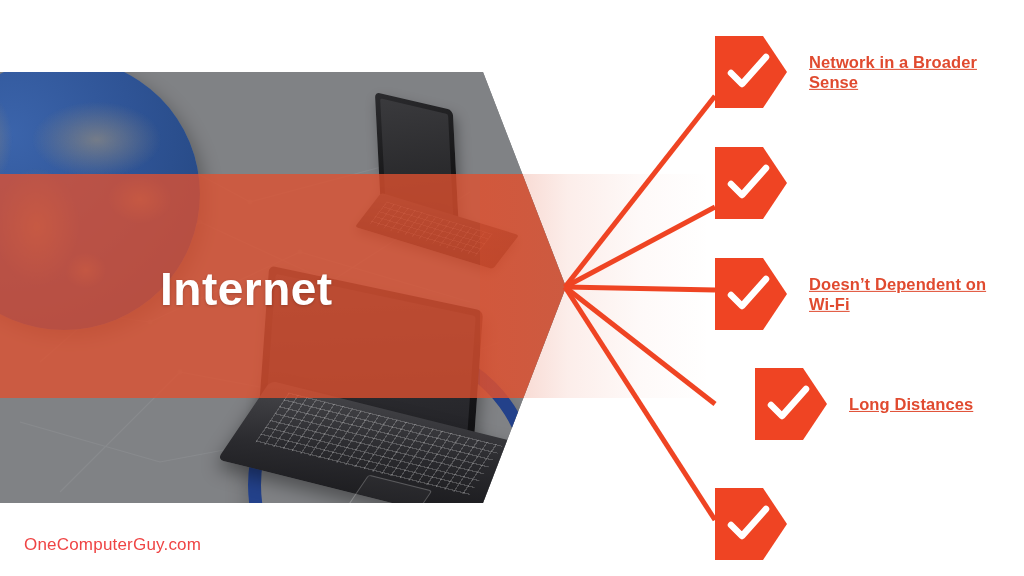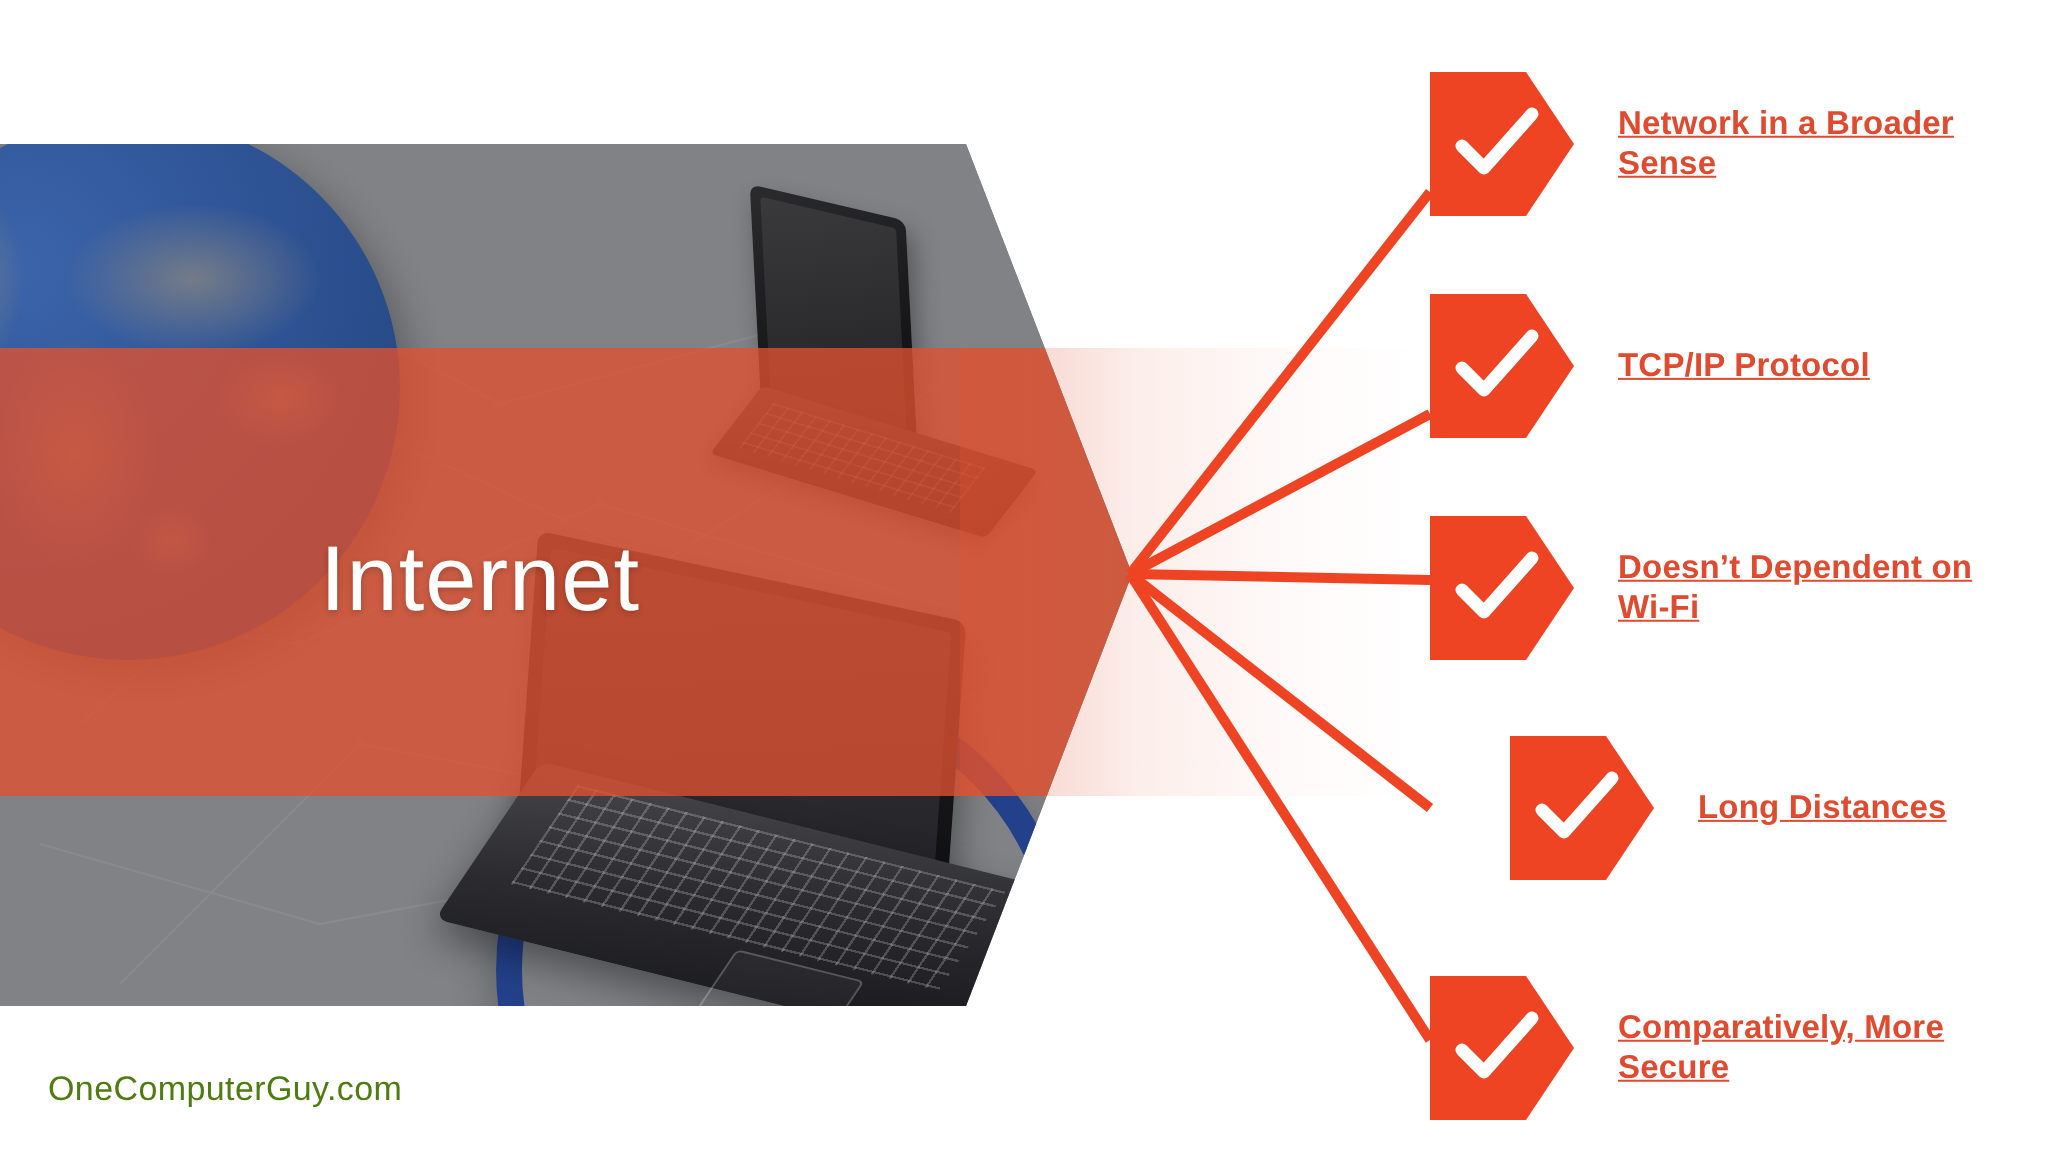--- a/index.html
+++ b/index.html
@@ -210,35 +210,35 @@
     background: linear-gradient(to right, rgba(224,81,47,0.30) 0%, rgba(224,81,47,0.10) 38%, rgba(224,81,47,0.03) 70%, rgba(224,81,47,0) 100%);
     pointer-events: none;
   }
 
   
   #headline {
     position: absolute;
     left: 160px;
     top: 262px;
     font-size: 46px;
-    font-weight: 400;
+    font-weight: 700;
     color: #ffffff;
     letter-spacing: 0.5px;
     text-shadow: 0 1px 3px rgba(0,0,0,0.20);
     white-space: nowrap;
     text-align: center;
   }
 
   
   #watermark {
     position: absolute;
     left: 24px;
     top: 535px;
     font-size: 17px;
-    color: #4d7c0f;
+    color: #ef4444;
     letter-spacing: 0.2px;
   }
 
   
   #connectors {
     position: absolute;
     left: 0;
     top: 0;
     width: 1024px;
     height: 576px;
@@ -355,21 +355,20 @@
           </svg>
         </div>
         <div class="bullet-label">Network in a Broader Sense</div>
       </div>
       <div class="bullet" style="top: 147px;">
         <div class="badge">
           <svg width="44" height="40" viewBox="0 0 44 40">
             <path d="M4 21 L15 32 L39 5" stroke="#ffffff" stroke-width="6.5" fill="none" stroke-linecap="round" stroke-linejoin="round"></path>
           </svg>
         </div>
-        <div class="bullet-label">TCP/IP Protocol</div>
       </div>
       <div class="bullet" style="top: 258px;">
         <div class="badge">
           <svg width="44" height="40" viewBox="0 0 44 40">
             <path d="M4 21 L15 32 L39 5" stroke="#ffffff" stroke-width="6.5" fill="none" stroke-linecap="round" stroke-linejoin="round"></path>
           </svg>
         </div>
         <div class="bullet-label">Doesn’t Dependent on Wi-Fi</div>
       </div>
       <div class="bullet" style="top: 368px; margin-left: 40px;">
@@ -379,17 +378,16 @@
           </svg>
         </div>
         <div class="bullet-label">Long Distances</div>
       </div>
       <div class="bullet" style="top: 488px;">
         <div class="badge">
           <svg width="44" height="40" viewBox="0 0 44 40">
             <path d="M4 21 L15 32 L39 5" stroke="#ffffff" stroke-width="6.5" fill="none" stroke-linecap="round" stroke-linejoin="round"></path>
           </svg>
         </div>
-        <div class="bullet-label">Comparatively, More Secure</div>
       </div>
     </div>
 
 </div>
 
 </body></html>

